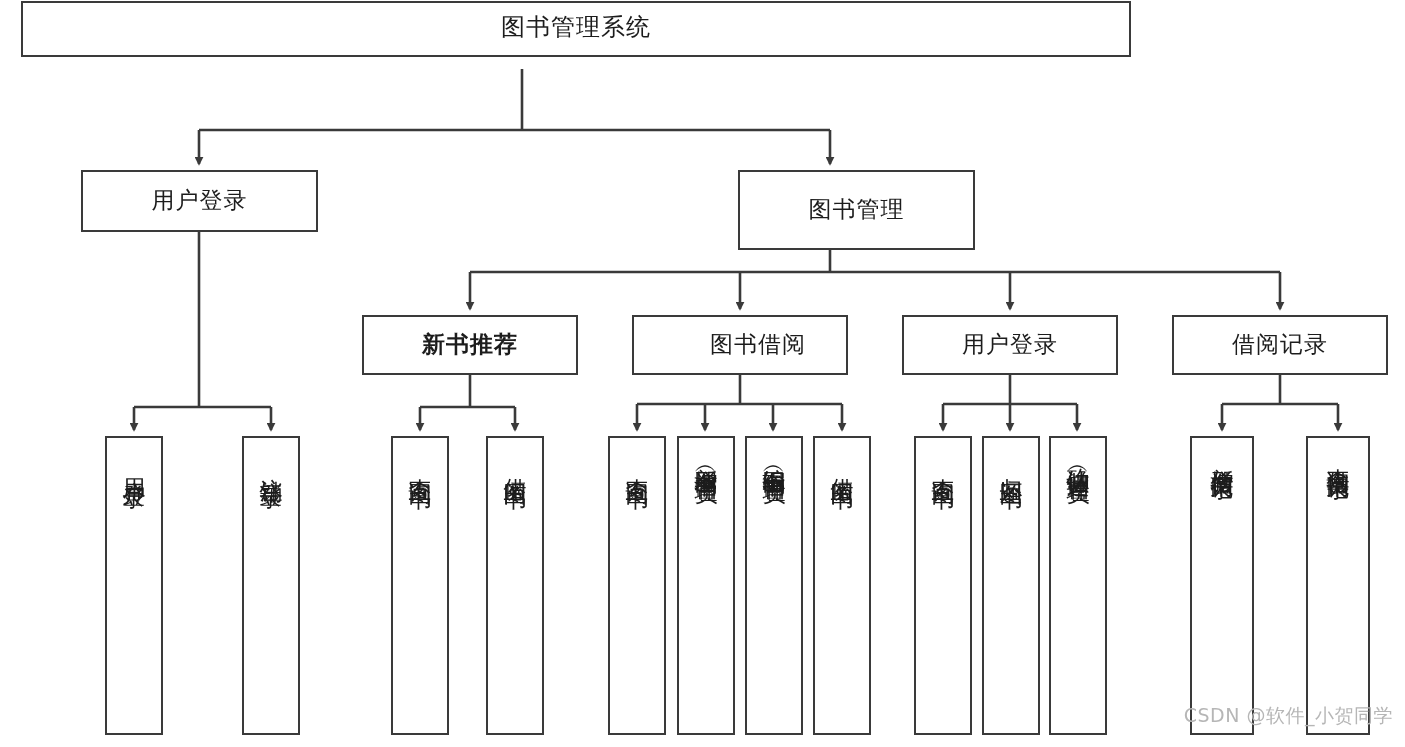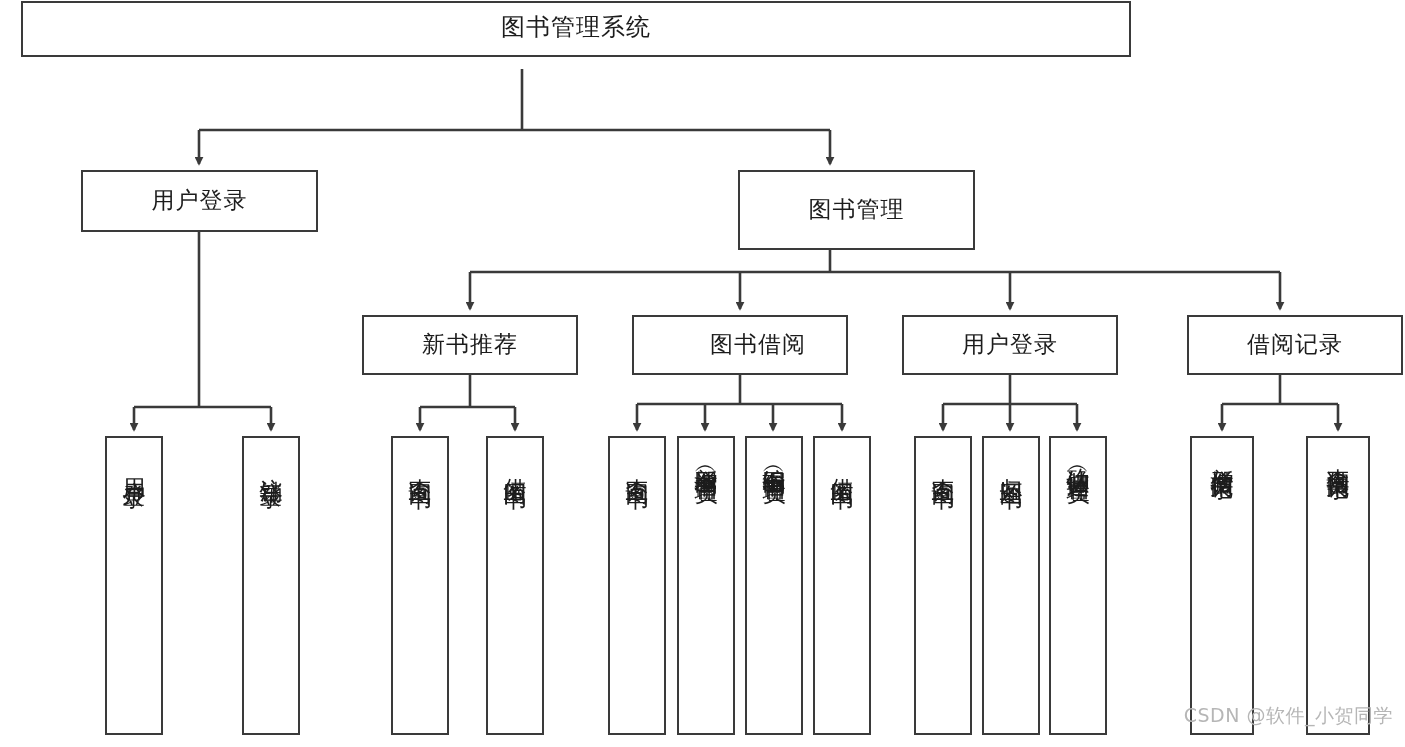--- a/index.html
+++ b/index.html
@@ -134,33 +134,33 @@
   </div>
 
   <div class="node horiz" style="left:81px; top:170px; width:237px; height:62px;">
     <span class="label">用户登录</span>
   </div>
 
   <div class="node horiz" style="left:711px; top:170px; width:237px; height:80px;margin-left:27px;">
     <span class="label">图书管理</span>
   </div>
 
-  <div class="node horiz" style="left:362px; top:315px; width:216px; height:60px;">
+  <div class="node horiz" style="left:362px; top:315px; width:216px; height:60px;font-weight:bold;">
     <span class="label">新书推荐</span>
   </div>
 
   <div class="node horiz" style="left:632px; top:315px; width:216px; height:60px;padding-left:36px;">
     <span class="label">图书借阅</span>
   </div>
 
   <div class="node horiz" style="left:902px; top:315px; width:216px; height:60px;">
     <span class="label">用户登录</span>
   </div>
 
-  <div class="node horiz" style="left:1172px; top:315px; width:216px; height:60px;margin-left:15px;">
+  <div class="node horiz" style="left:1172px; top:315px; width:216px; height:60px;">
     <span class="label">借阅记录</span>
   </div>
 
   <div class="node vert" style="left:105px; top:436px; width:58px; height:299px;">
     <span class="label">用户登录</span>
   </div>
 
   <div class="node vert" style="left:242px; top:436px; width:58px; height:299px;">
     <span class="label">注销登录</span>
   </div>

